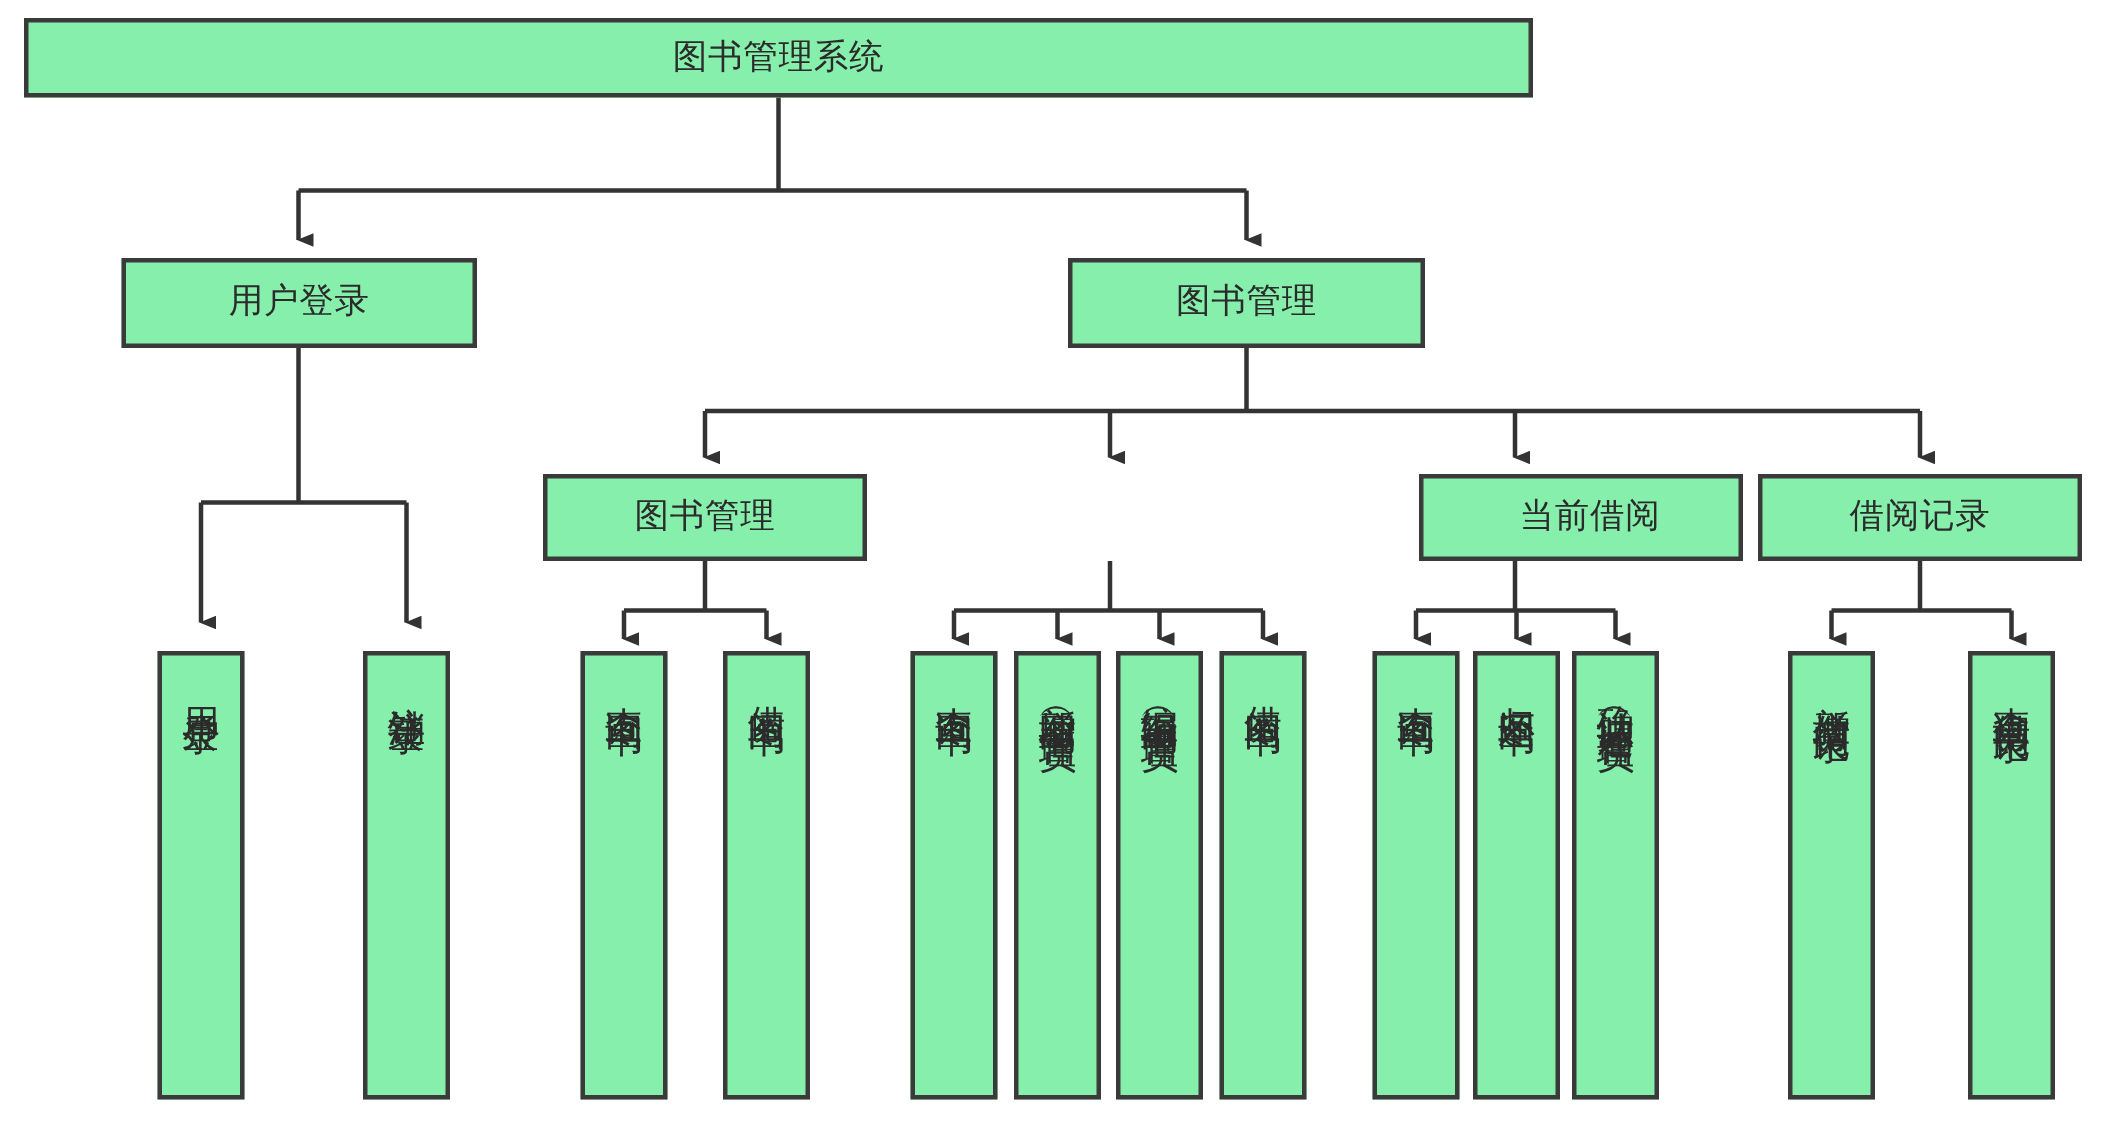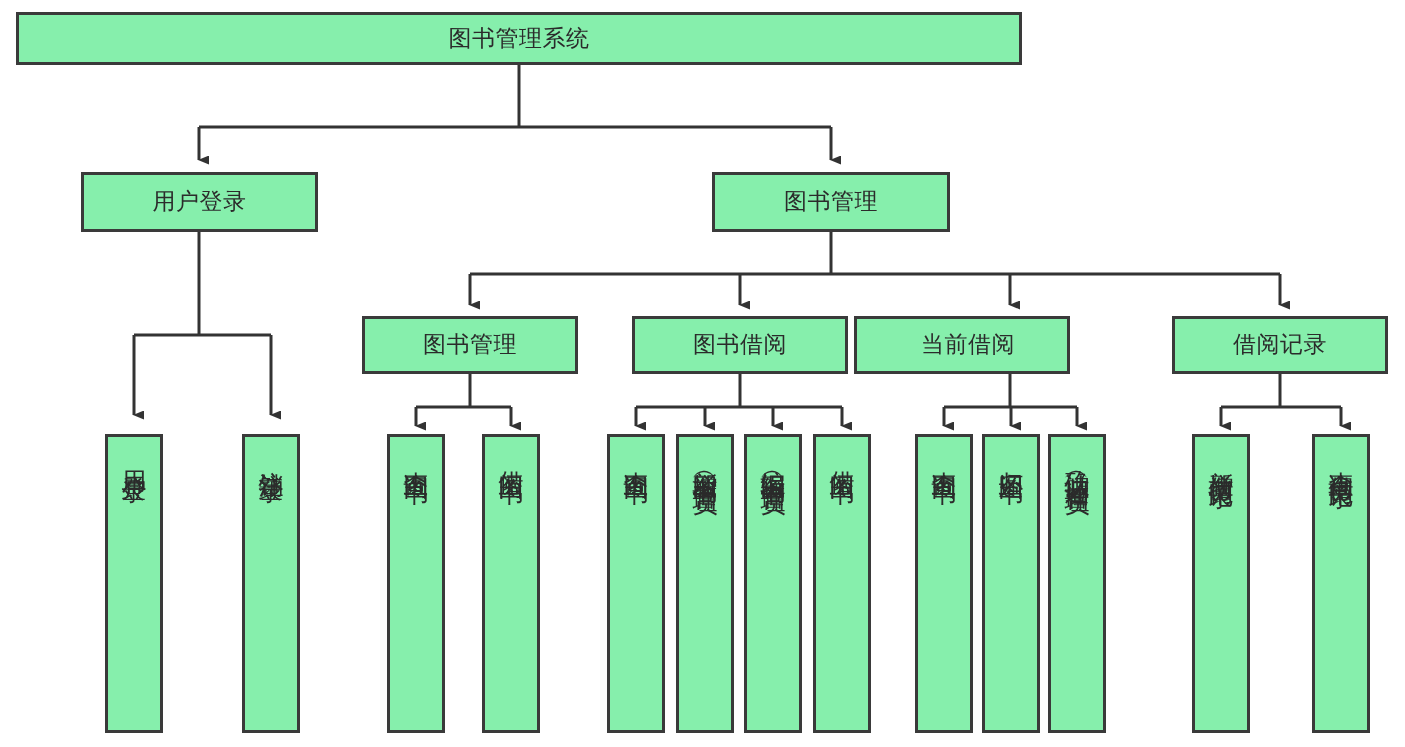--- a/index.html
+++ b/index.html
@@ -134,25 +134,22 @@
   </div>
 
   <div class="node horiz" style="left:712px;top:172px;width:238px;height:60px;">
     <span class="node-label">图书管理</span>
   </div>
 
   <div class="node horiz" style="left:362px;top:316px;width:216px;height:58px;">
     <span class="node-label">图书管理</span>
   </div>
 
-  <div class="node horiz" style="left:632px;top:316px;width:216px;height:58px;">
-    <span class="node-label">图书借阅</span>
-  </div>
-
-  <div class="node horiz" style="left:854px;top:316px;width:216px;height:58px;padding-left:12px;">
+
+  <div class="node horiz" style="left:946px;top:316px;width:216px;height:58px;padding-left:12px;">
     <span class="node-label">当前借阅</span>
   </div>
 
   <div class="node horiz" style="left:1172px;top:316px;width:216px;height:58px;">
     <span class="node-label">借阅记录</span>
   </div>
 
   <div class="node vert" style="left:105px;top:434px;width:58px;height:299px;">
     <span class="node-label">用户登录</span>
   </div>

